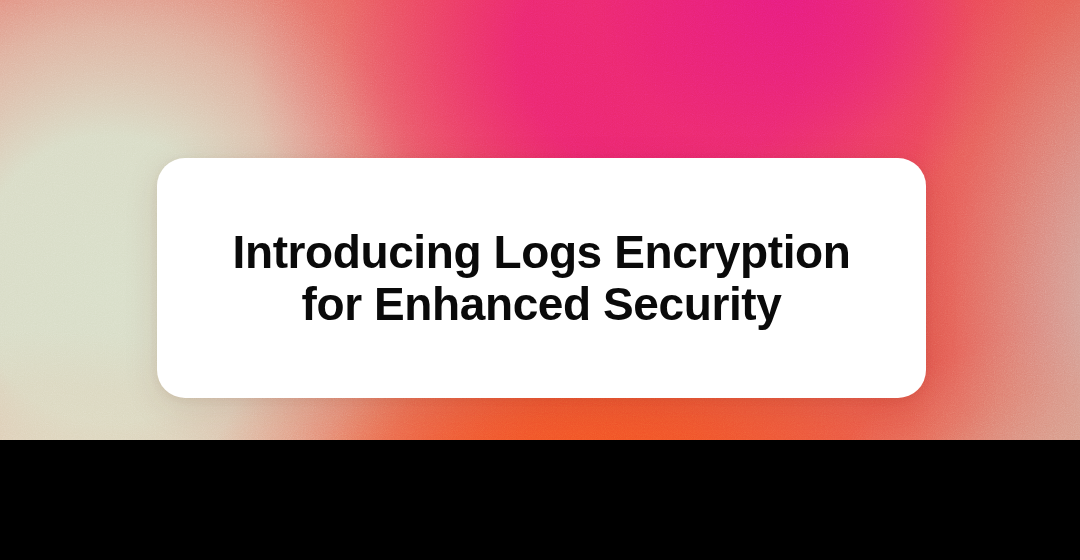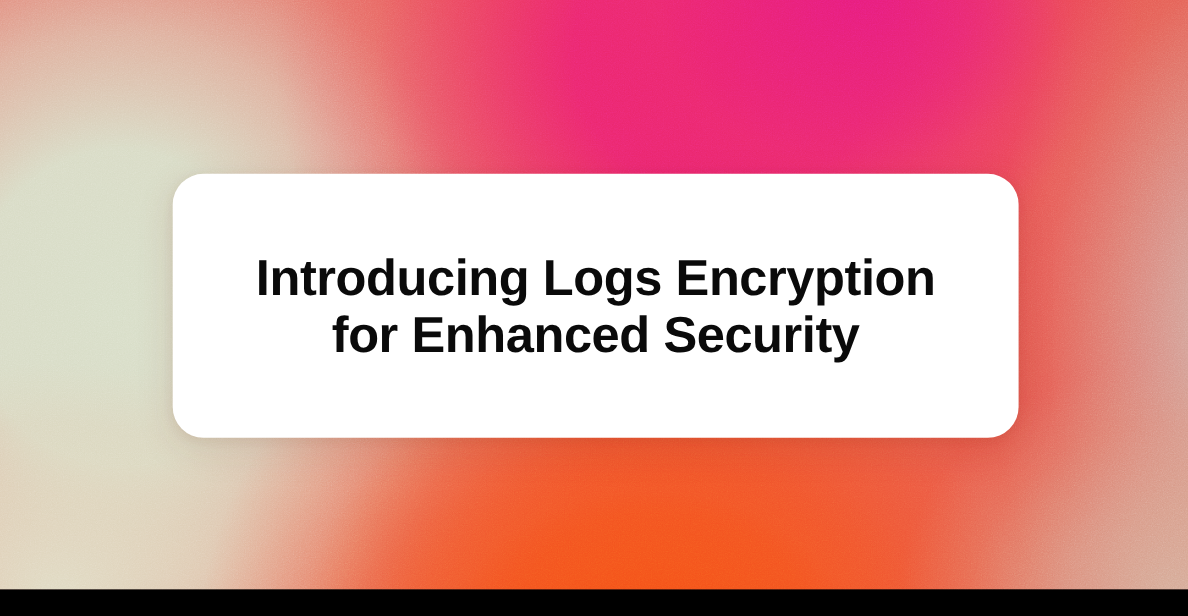--- a/index.html
+++ b/index.html
@@ -4,21 +4,21 @@
 <style>
   html, body {
     margin: 0;
     padding: 0;
     background: #000;
   }
 
   #stage {
     position: relative;
     width: 1080px;
-    height: 536px;
+    height: 440px;
     overflow: hidden;
     font-family: "Liberation Sans", sans-serif;
     isolation: isolate;
   }
 
   
   .bg-base {
     position: absolute;
     inset: 0;
     background: #E8534A;

